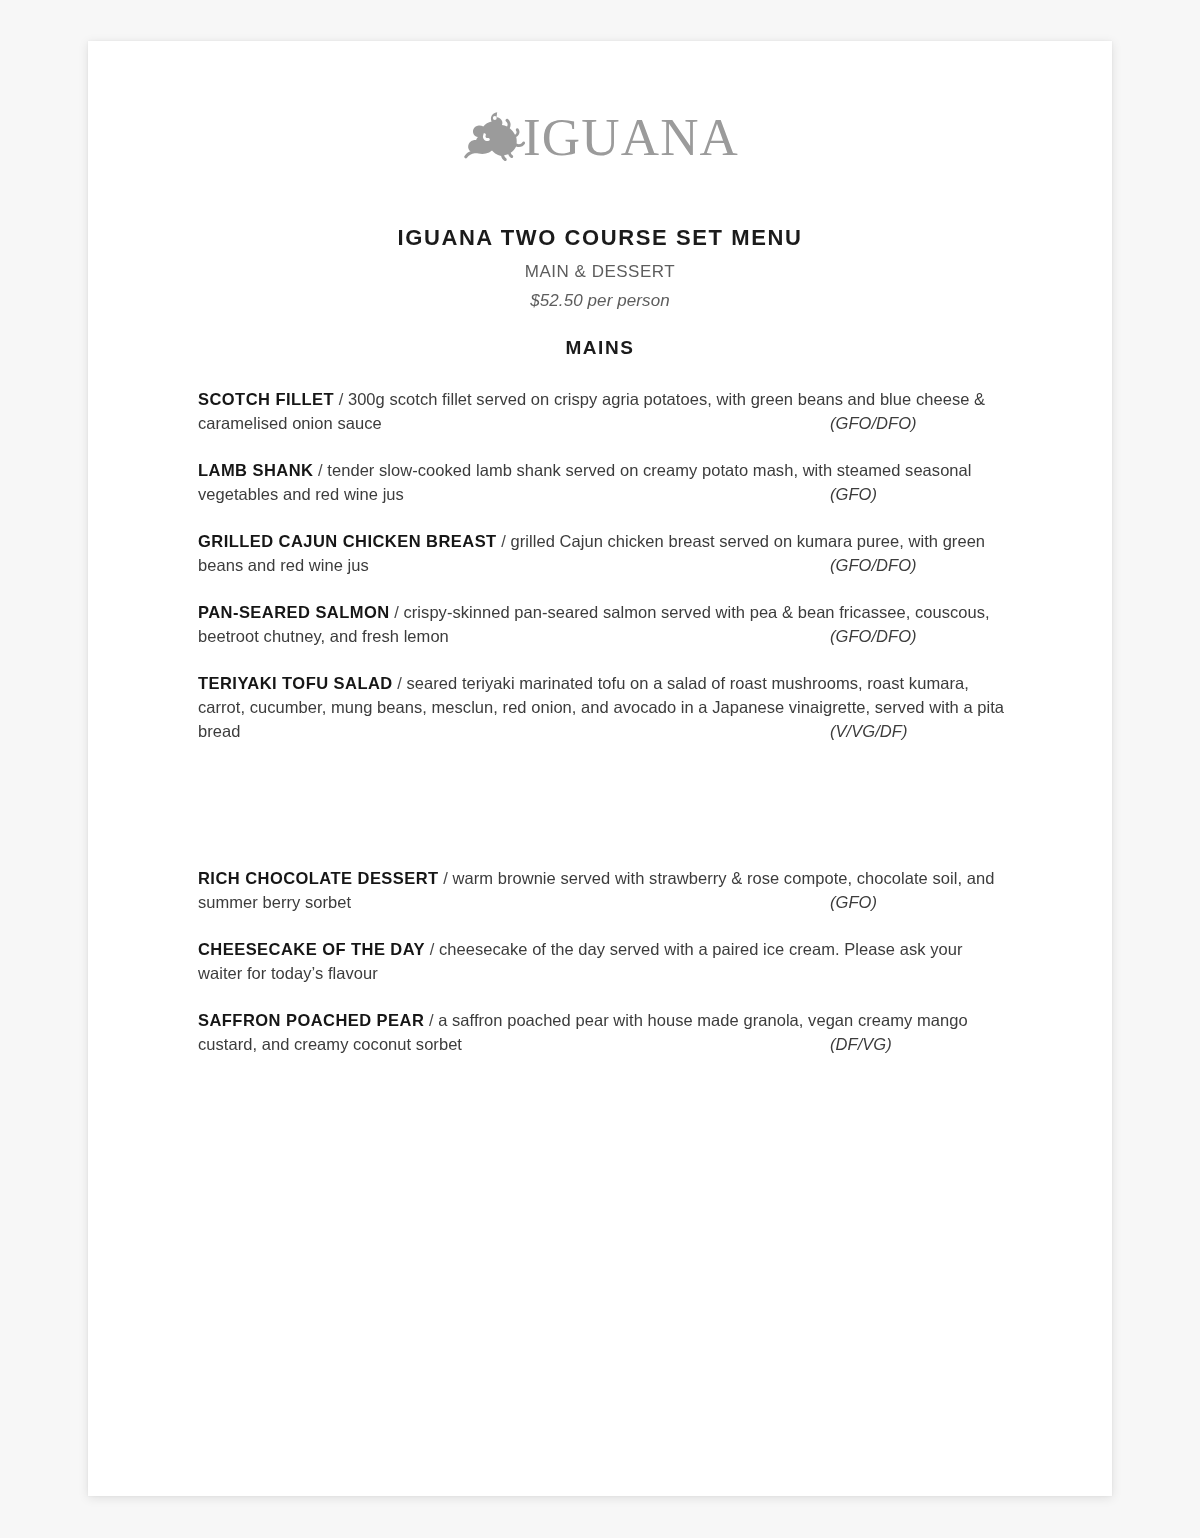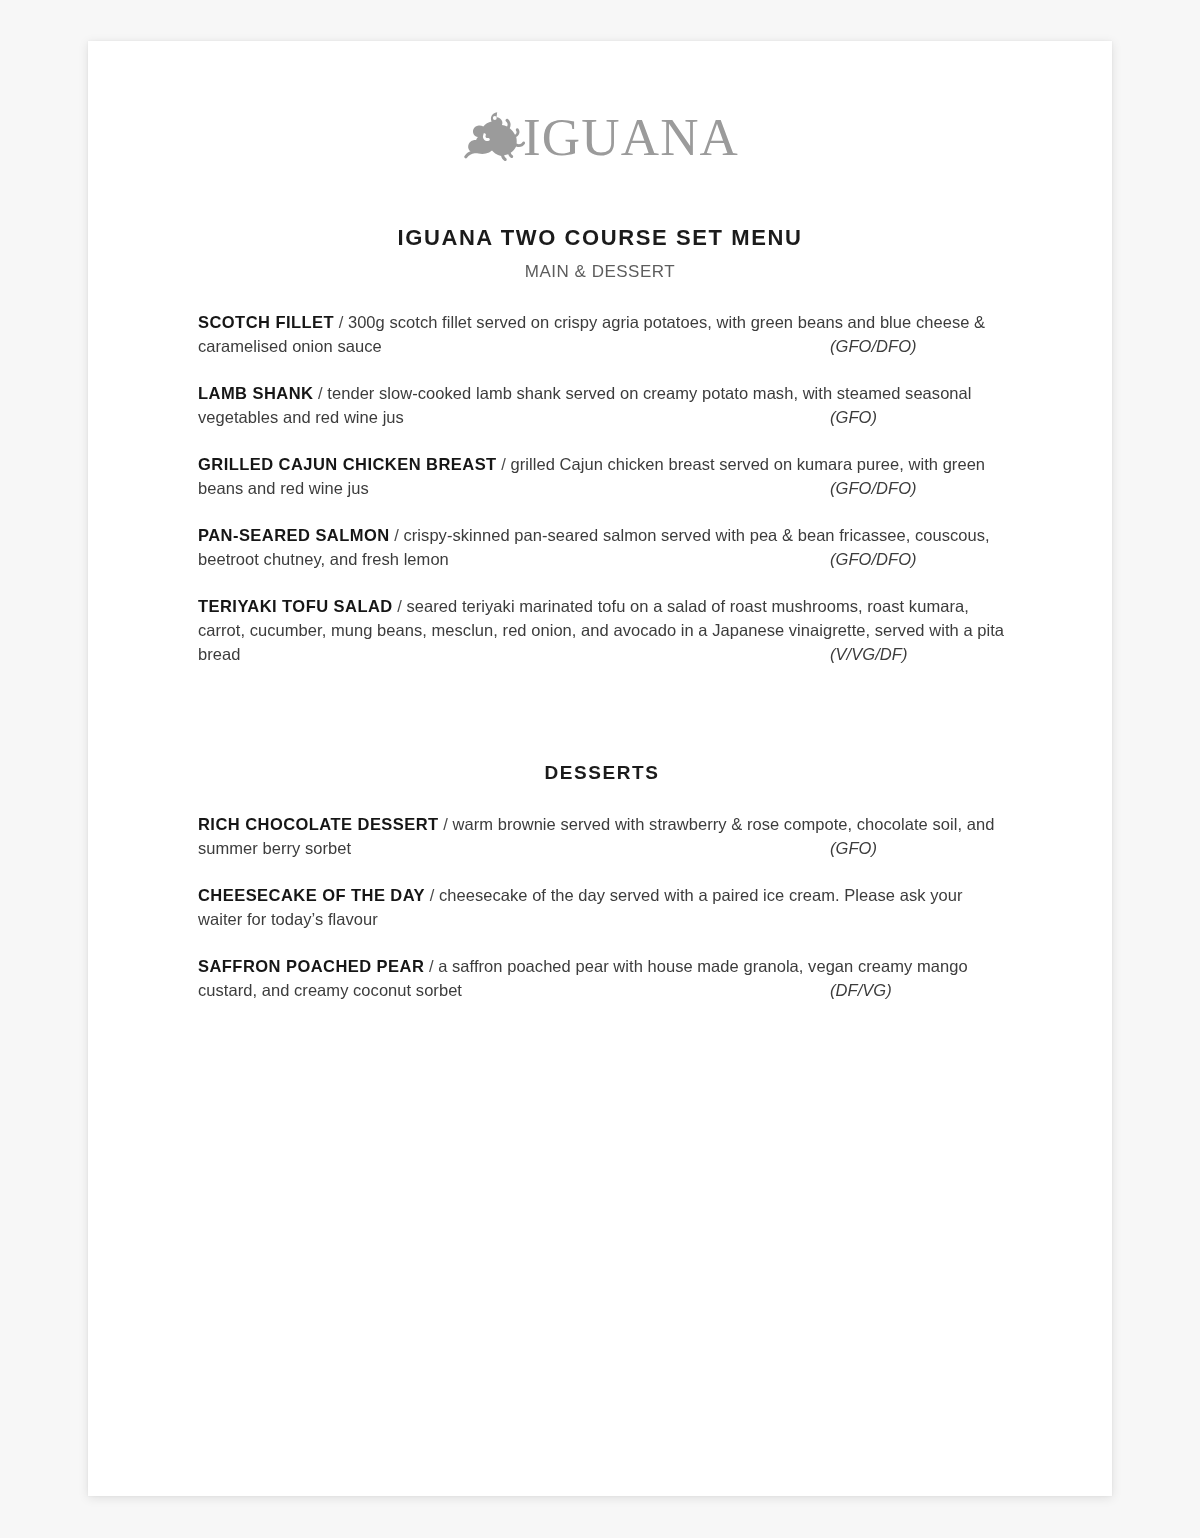--- a/index.html
+++ b/index.html
@@ -155,21 +155,23 @@
           <circle cx="33.8" cy="11.0" r="1.9" fill="#ffffff"></circle>
           <path d="M22.5 27.5c-0.9 1.6-0.7 3.6 0.5 5.0 1.2 1.4 3.1 1.9 4.8 1.3 0.8-0.3 1.2-1.1 0.9-1.9-0.3-0.8-1.1-1.2-1.9-0.9-0.7 0.2-1.4 0.0-1.9-0.5-0.5-0.6-0.6-1.3-0.2-2.0 0.4-0.7 0.2-1.6-0.5-2.0-0.7-0.4-1.6-0.2-2.0 0.5z" fill="#ffffff"></path>
         </g>
       </svg>
     </span>
     <span class="logo-word">IGUANA</span>
   </div>
 
   <div class="menu-title">IGUANA TWO COURSE SET MENU</div>
   <div class="menu-subtitle">MAIN &amp; DESSERT</div>
-
+  <div class="menu-price">$52.50 per person</div>
+
+  <div class="section-heading mains">MAINS</div>
 
   <div class="menu-body">
     <div class="section-items mains-items" id="mains-list">
         <div class="menu-item"><span class="item-name">SCOTCH FILLET</span><span class="item-sep"> / </span><span class="item-desc">300g scotch fillet served on crispy agria potatoes, with green beans and blue cheese &amp; caramelised onion sauce</span><span class="tag-line">
             <span class="item-tag tag-abs">(GFO/DFO)</span>
           </span></div>
         <div class="menu-item"><span class="item-name">LAMB SHANK</span><span class="item-sep"> / </span><span class="item-desc">tender slow-cooked lamb shank served on creamy potato mash, with steamed seasonal vegetables and red wine jus</span><span class="tag-line">
             <span class="item-tag tag-abs">(GFO)</span>
           </span></div>
         <div class="menu-item"><span class="item-name">GRILLED CAJUN CHICKEN BREAST</span><span class="item-sep"> / </span><span class="item-desc">grilled Cajun chicken breast served on kumara puree, with green beans and red wine jus</span><span class="tag-line">
@@ -178,21 +180,20 @@
         <div class="menu-item"><span class="item-name">PAN-SEARED SALMON</span><span class="item-sep"> / </span><span class="item-desc">crispy-skinned pan-seared salmon served with pea &amp; bean fricassee, couscous, beetroot chutney, and fresh lemon</span><span class="tag-line">
             <span class="item-tag tag-abs">(GFO/DFO)</span>
           </span></div>
         <div class="menu-item"><span class="item-name">TERIYAKI TOFU SALAD</span><span class="item-sep"> / </span><span class="item-desc">seared teriyaki marinated tofu on a salad of roast mushrooms, roast kumara, carrot, cucumber, mung beans, mesclun, red onion, and avocado in a Japanese vinaigrette, served with a pita bread</span><span class="tag-line">
             <span class="item-tag tag-abs">(V/VG/DF)</span>
           </span></div>
       </div>
 
     <div class="gap-between-sections"></div>
 
-    <div class="section-heading desserts">DESSERTS</div>
 
     <div class="section-items desserts-items" id="desserts-list">
         <div class="menu-item"><span class="item-name">RICH CHOCOLATE DESSERT</span><span class="item-sep"> / </span><span class="item-desc">warm brownie served with strawberry &amp; rose compote, chocolate soil, and summer berry sorbet</span><span class="tag-line">
             <span class="item-tag tag-abs">(GFO)</span>
           </span></div>
         <div class="menu-item"><span class="item-name">CHEESECAKE OF THE DAY</span><span class="item-sep"> / </span><span class="item-desc">cheesecake of the day served with a paired ice cream. Please ask your waiter for today’s flavour</span></div>
         <div class="menu-item"><span class="item-name">SAFFRON POACHED PEAR</span><span class="item-sep"> / </span><span class="item-desc">a saffron poached pear with house made granola, vegan creamy mango custard, and creamy coconut sorbet</span><span class="tag-line">
             <span class="item-tag tag-abs">(DF/VG)</span>
           </span></div>
       </div>

